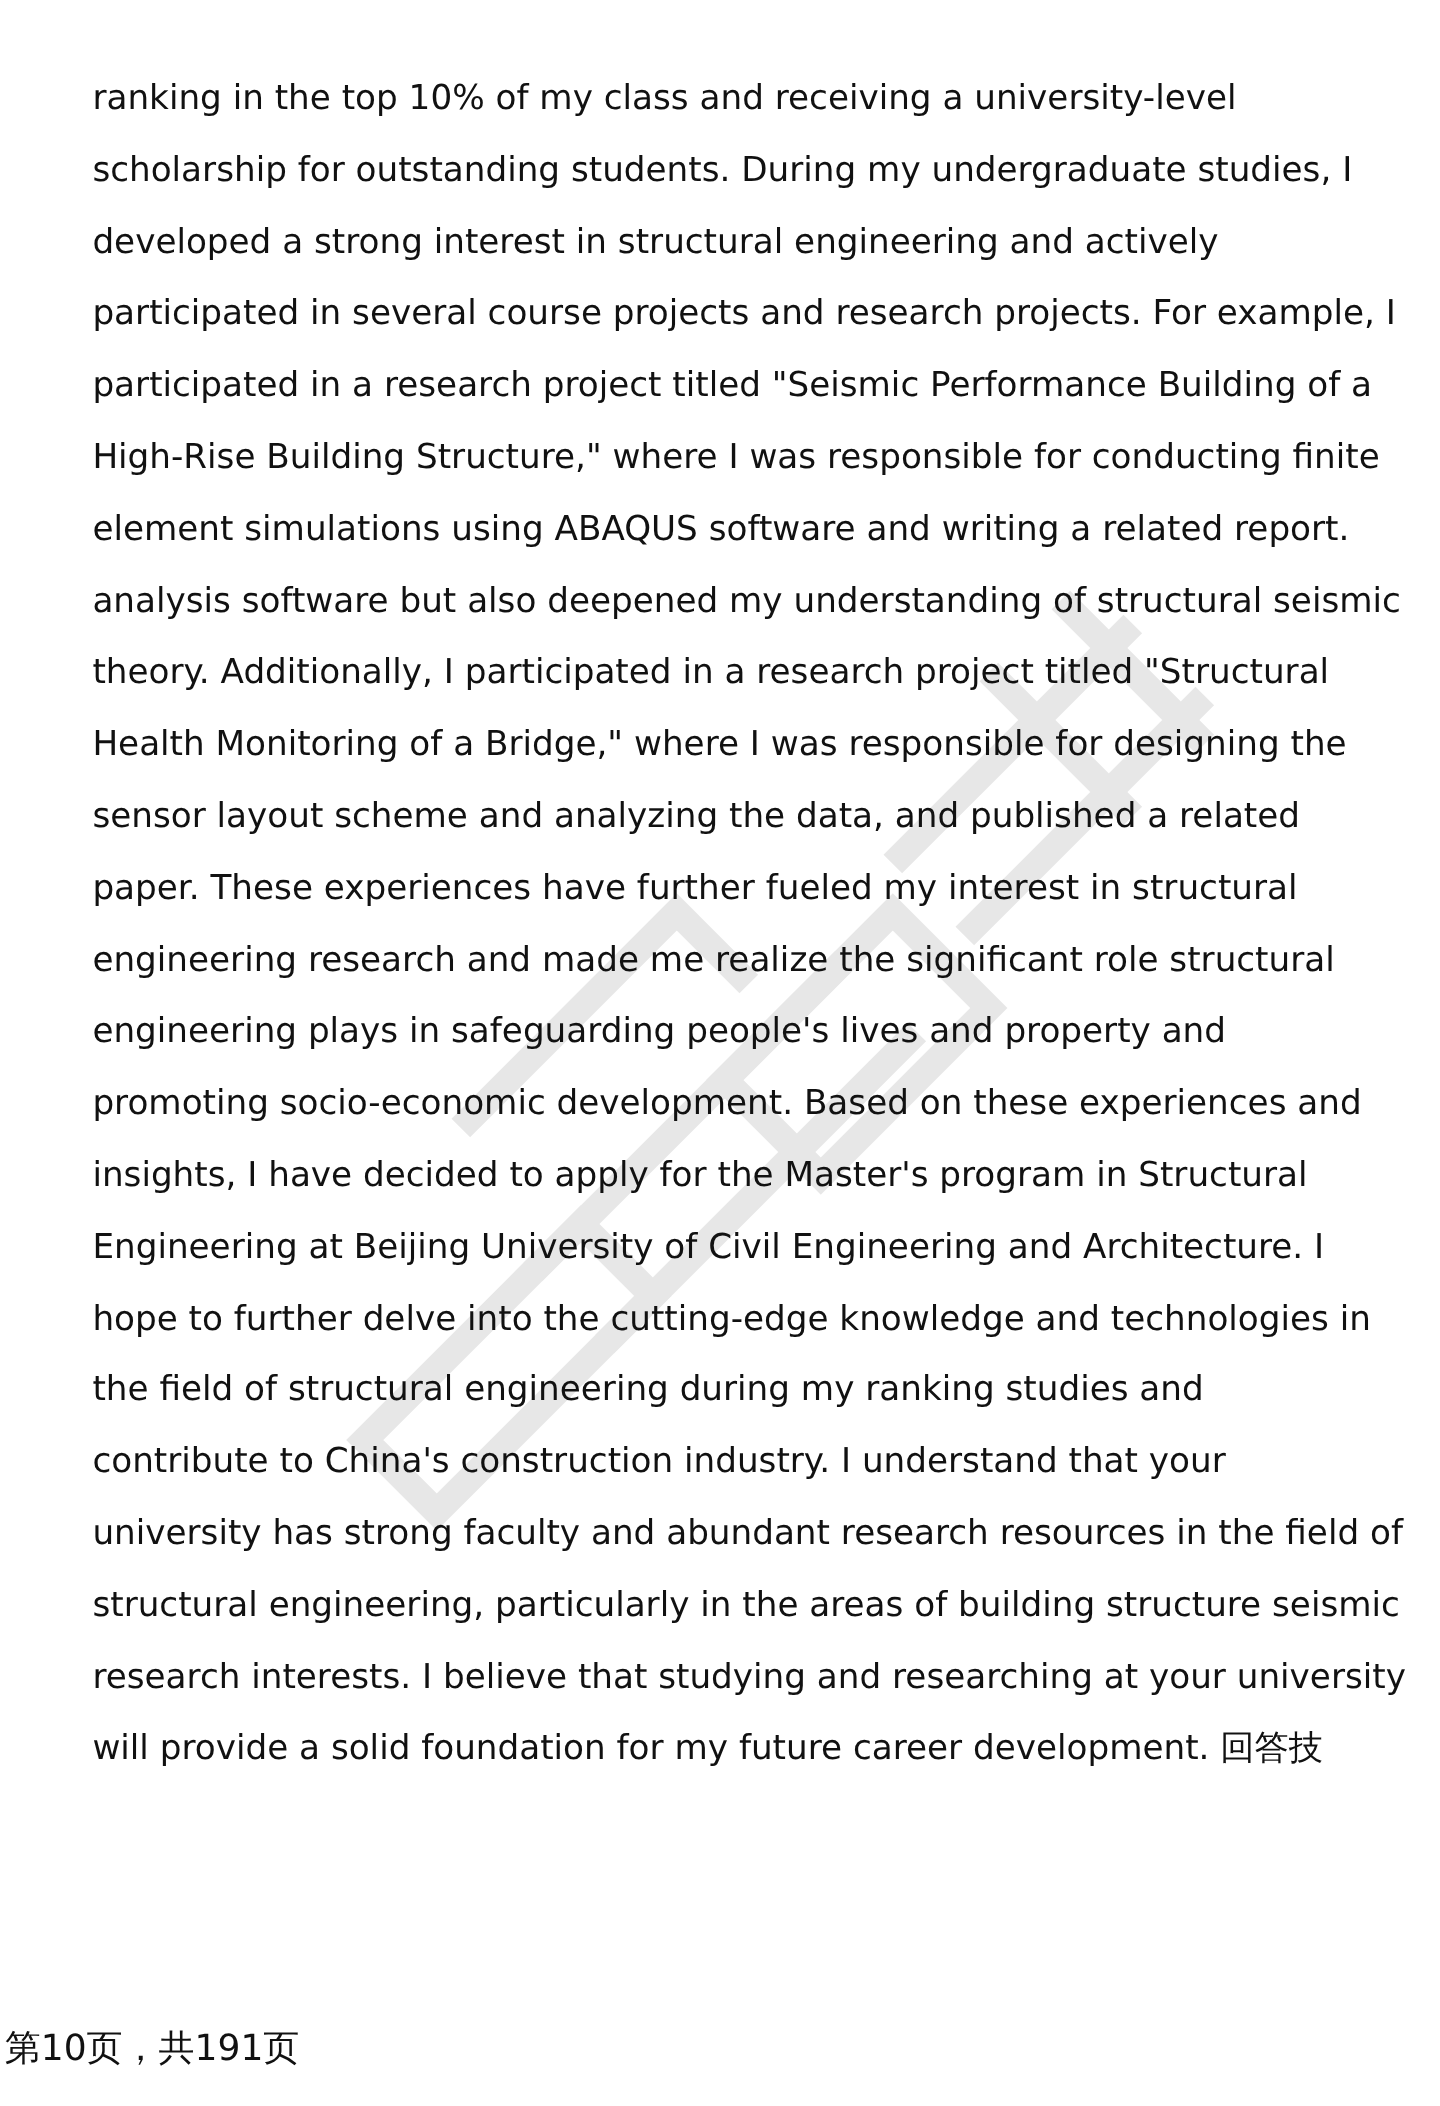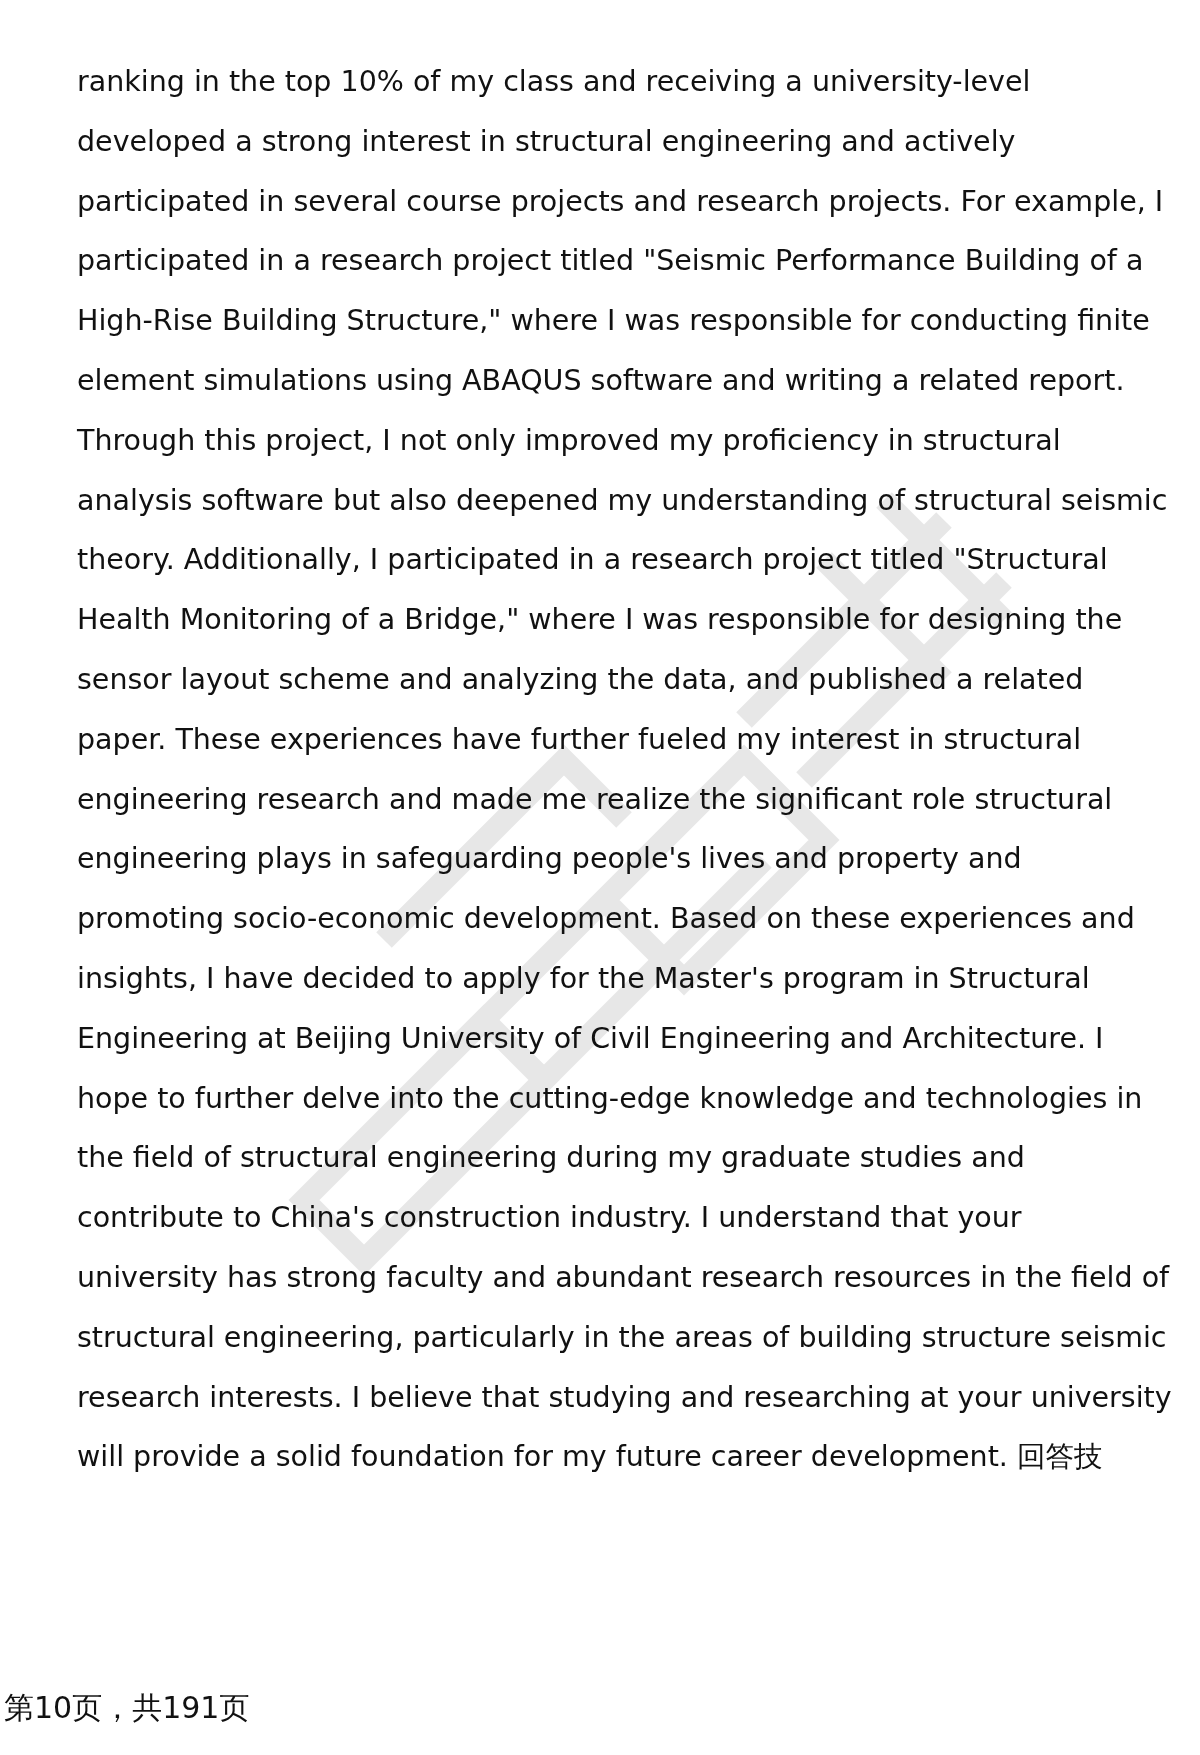--- a/index.html
+++ b/index.html
@@ -25,38 +25,38 @@
       <path d="M260 640 L520 380 M320 700 L580 440"></path>
       <path d="M420 480 L560 340 L640 420 L500 560 Z"></path>
       <path d="M560 300 L760 100 M620 360 L820 160"></path>
       <path d="M640 140 L760 260 M700 80 L820 200"></path>
       <path d="M200 520 L380 340 L440 400"></path>
     </g>
   </svg>
 
   <div class="body-text">
     <span class="line">ranking in the top 10% of my class and receiving a university-level</span>
+    <span class="line">scholarship for outstanding students. During my undergraduate studies, I</span>
     <span class="line">developed a strong interest in structural engineering and actively</span>
     <span class="line">participated in several course projects and research projects. For example, I</span>
     <span class="line">participated in a research project titled "Seismic Performance Building of a</span>
     <span class="line">High-Rise Building Structure," where I was responsible for conducting finite</span>
     <span class="line">element simulations using ABAQUS software and writing a related report.</span>
-    <span class="line">Through this project, I not only improved my proficiency in structural</span>
     <span class="line">analysis software but also deepened my understanding of structural seismic</span>
     <span class="line">theory. Additionally, I participated in a research project titled "Structural</span>
     <span class="line">Health Monitoring of a Bridge," where I was responsible for designing the</span>
     <span class="line">sensor layout scheme and analyzing the data, and published a related</span>
     <span class="line">paper. These experiences have further fueled my interest in structural</span>
     <span class="line">engineering research and made me realize the significant role structural</span>
     <span class="line">engineering plays in safeguarding people's lives and property and</span>
     <span class="line">promoting socio-economic development. Based on these experiences and</span>
     <span class="line">insights, I have decided to apply for the Master's program in Structural</span>
     <span class="line">Engineering at Beijing University of Civil Engineering and Architecture. I</span>
     <span class="line">hope to further delve into the cutting-edge knowledge and technologies in</span>
-    <span class="line">the field of structural engineering during my graduate studies and</span>
+    <span class="line">the field of structural engineering during my ranking studies and</span>
     <span class="line">contribute to China's construction industry. I understand that your</span>
     <span class="line">university has strong faculty and abundant research resources in the field of</span>
     <span class="line">structural engineering, particularly in the areas of building structure seismic</span>
     <span class="line">research interests. I believe that studying and researching at your university</span>
     <span class="line">will provide a solid foundation for my future career development. 回答技</span>
   </div>
 
   <div class="footer">第10页，共191页</div>
 </div>
 

